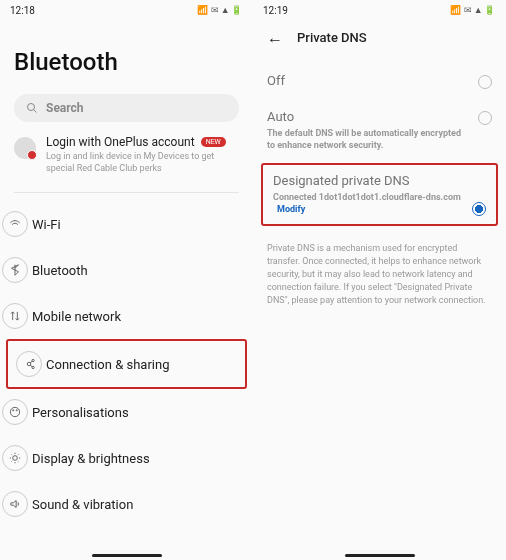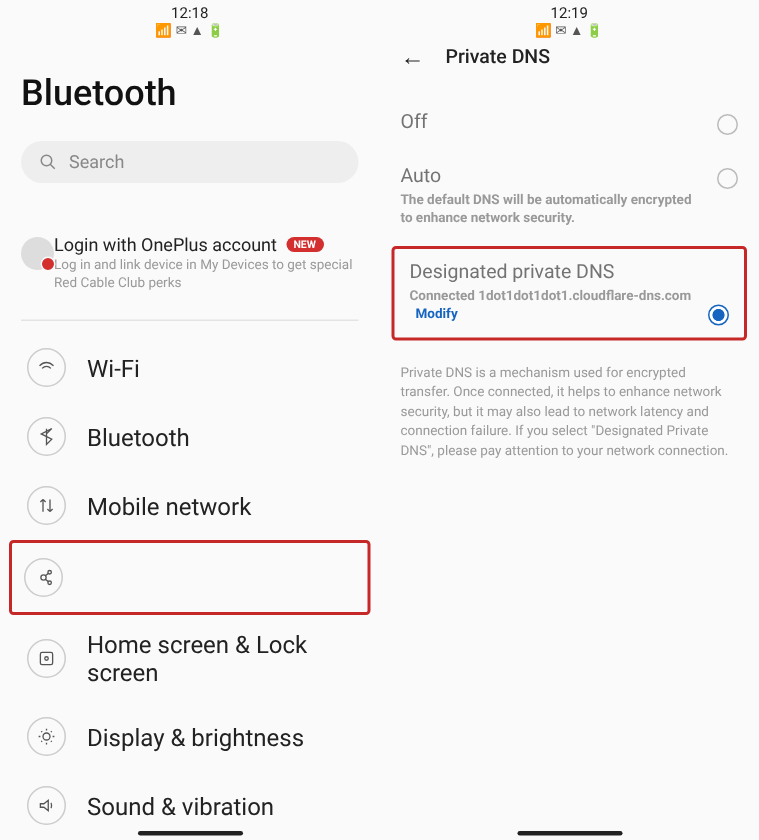--- a/index.html
+++ b/index.html
@@ -18,42 +18,43 @@
     background: #fafafa;
   }
   .status-bar {
     display: flex;
     justify-content: space-between;
     align-items: center;
     padding: 4px 10px 2px;
     font-size: 10px;
     color: #222;
     height: 18px;
-    flex-direction: column;
   }
   .status-icons { display: flex; gap: 3px; align-items: center; color: #555; font-size: 9px; }
   .page-title {
     font-size: 24px;
     font-weight: 500;
     color: #111;
     padding: 30px 14px 18px;
   }
   .search {
-    margin: 0 14px 28px;
+    margin: 0 14px 7px;
     background: #eee;
     border-radius: 18px;
     display: flex;
     align-items: center;
     padding: 7px 12px;
     gap: 8px;
     font-size: 12px;
     color: #888;
+    font-weight: bold;
   }
   .login-row {
     display: flex;
+    gap: 10px;
     padding: 6px 14px 14px;
     align-items: flex-start;
   }
   .avatar {
     width: 22px; height: 22px;
     border-radius: 50%;
     background: #ddd;
     position: relative;
     flex-shrink: 0;
     margin-top: 2px;
@@ -74,30 +75,30 @@
     display: flex;
     align-items: center;
     gap: 6px;
   }
   .new-badge {
     background: #d32f2f;
     color: #fff;
     font-size: 7px;
     padding: 1px 5px;
     border-radius: 6px;
-    font-weight: 700;
+    font-weight: 400;
   }
   .login-sub { font-size: 9px; color: #999; margin-top: 2px; line-height: 1.3; }
   .divider { height: 1px; background: #e4e4e4; margin: 4px 14px 8px; }
   .item {
     display: flex;
     align-items: center;
-    gap: 14px;
-    padding: 10px 18px;
-    font-size: 16px;
+    gap: 4px;
+    padding: 10px 2px;
+    font-size: 13px;
     color: #222;
   }
   .icon-circle {
     width: 26px; height: 26px;
     border: 1px solid #ccc;
     border-radius: 50%;
     display: flex;
     align-items: center;
     justify-content: center;
     flex-shrink: 0;
@@ -227,29 +228,31 @@
   </div>
   <div class="item highlight">
     <div class="icon-circle">
         <svg viewBox="0 0 24 24">
           <circle cx="12" cy="12" r="3"></circle>
           <circle cx="19" cy="6" r="2"></circle>
           <circle cx="19" cy="18" r="2"></circle>
           <path d="M14 10l4-3M14 14l4 3"></path>
         </svg>
       </div>
-  </div>
-  <div class="item">
-    <div class="icon-circle">
-        <svg viewBox="0 0 24 24">
-          <rect x="5" y="5" width="14" height="14" rx="2"></rect>
-          <circle cx="12" cy="12" r="2"></circle>
-        </svg>
-      </div>
-    <span>Home screen &amp; Lock screen</span>
+    <span>Connection &amp; sharing</span>
+  </div>
+  <div class="item">
+    <div class="icon-circle">
+        <svg viewBox="0 0 24 24">
+          <circle cx="12" cy="12" r="8"></circle>
+          <circle cx="9" cy="9" r="1"></circle>
+          <circle cx="15" cy="9" r="1"></circle>
+        </svg>
+      </div>
+    <span>Personalisations</span>
   </div>
   <div class="item">
     <div class="icon-circle">
         <svg viewBox="0 0 24 24">
           <circle cx="12" cy="12" r="4"></circle>
           <path d="M12 3v2M12 19v2M3 12h2M19 12h2M6 6l1 1M17 17l1 1M6 18l1-1M17 7l1-1"></path>
         </svg>
       </div>
     <span>Display &amp; brightness</span>
   </div>

